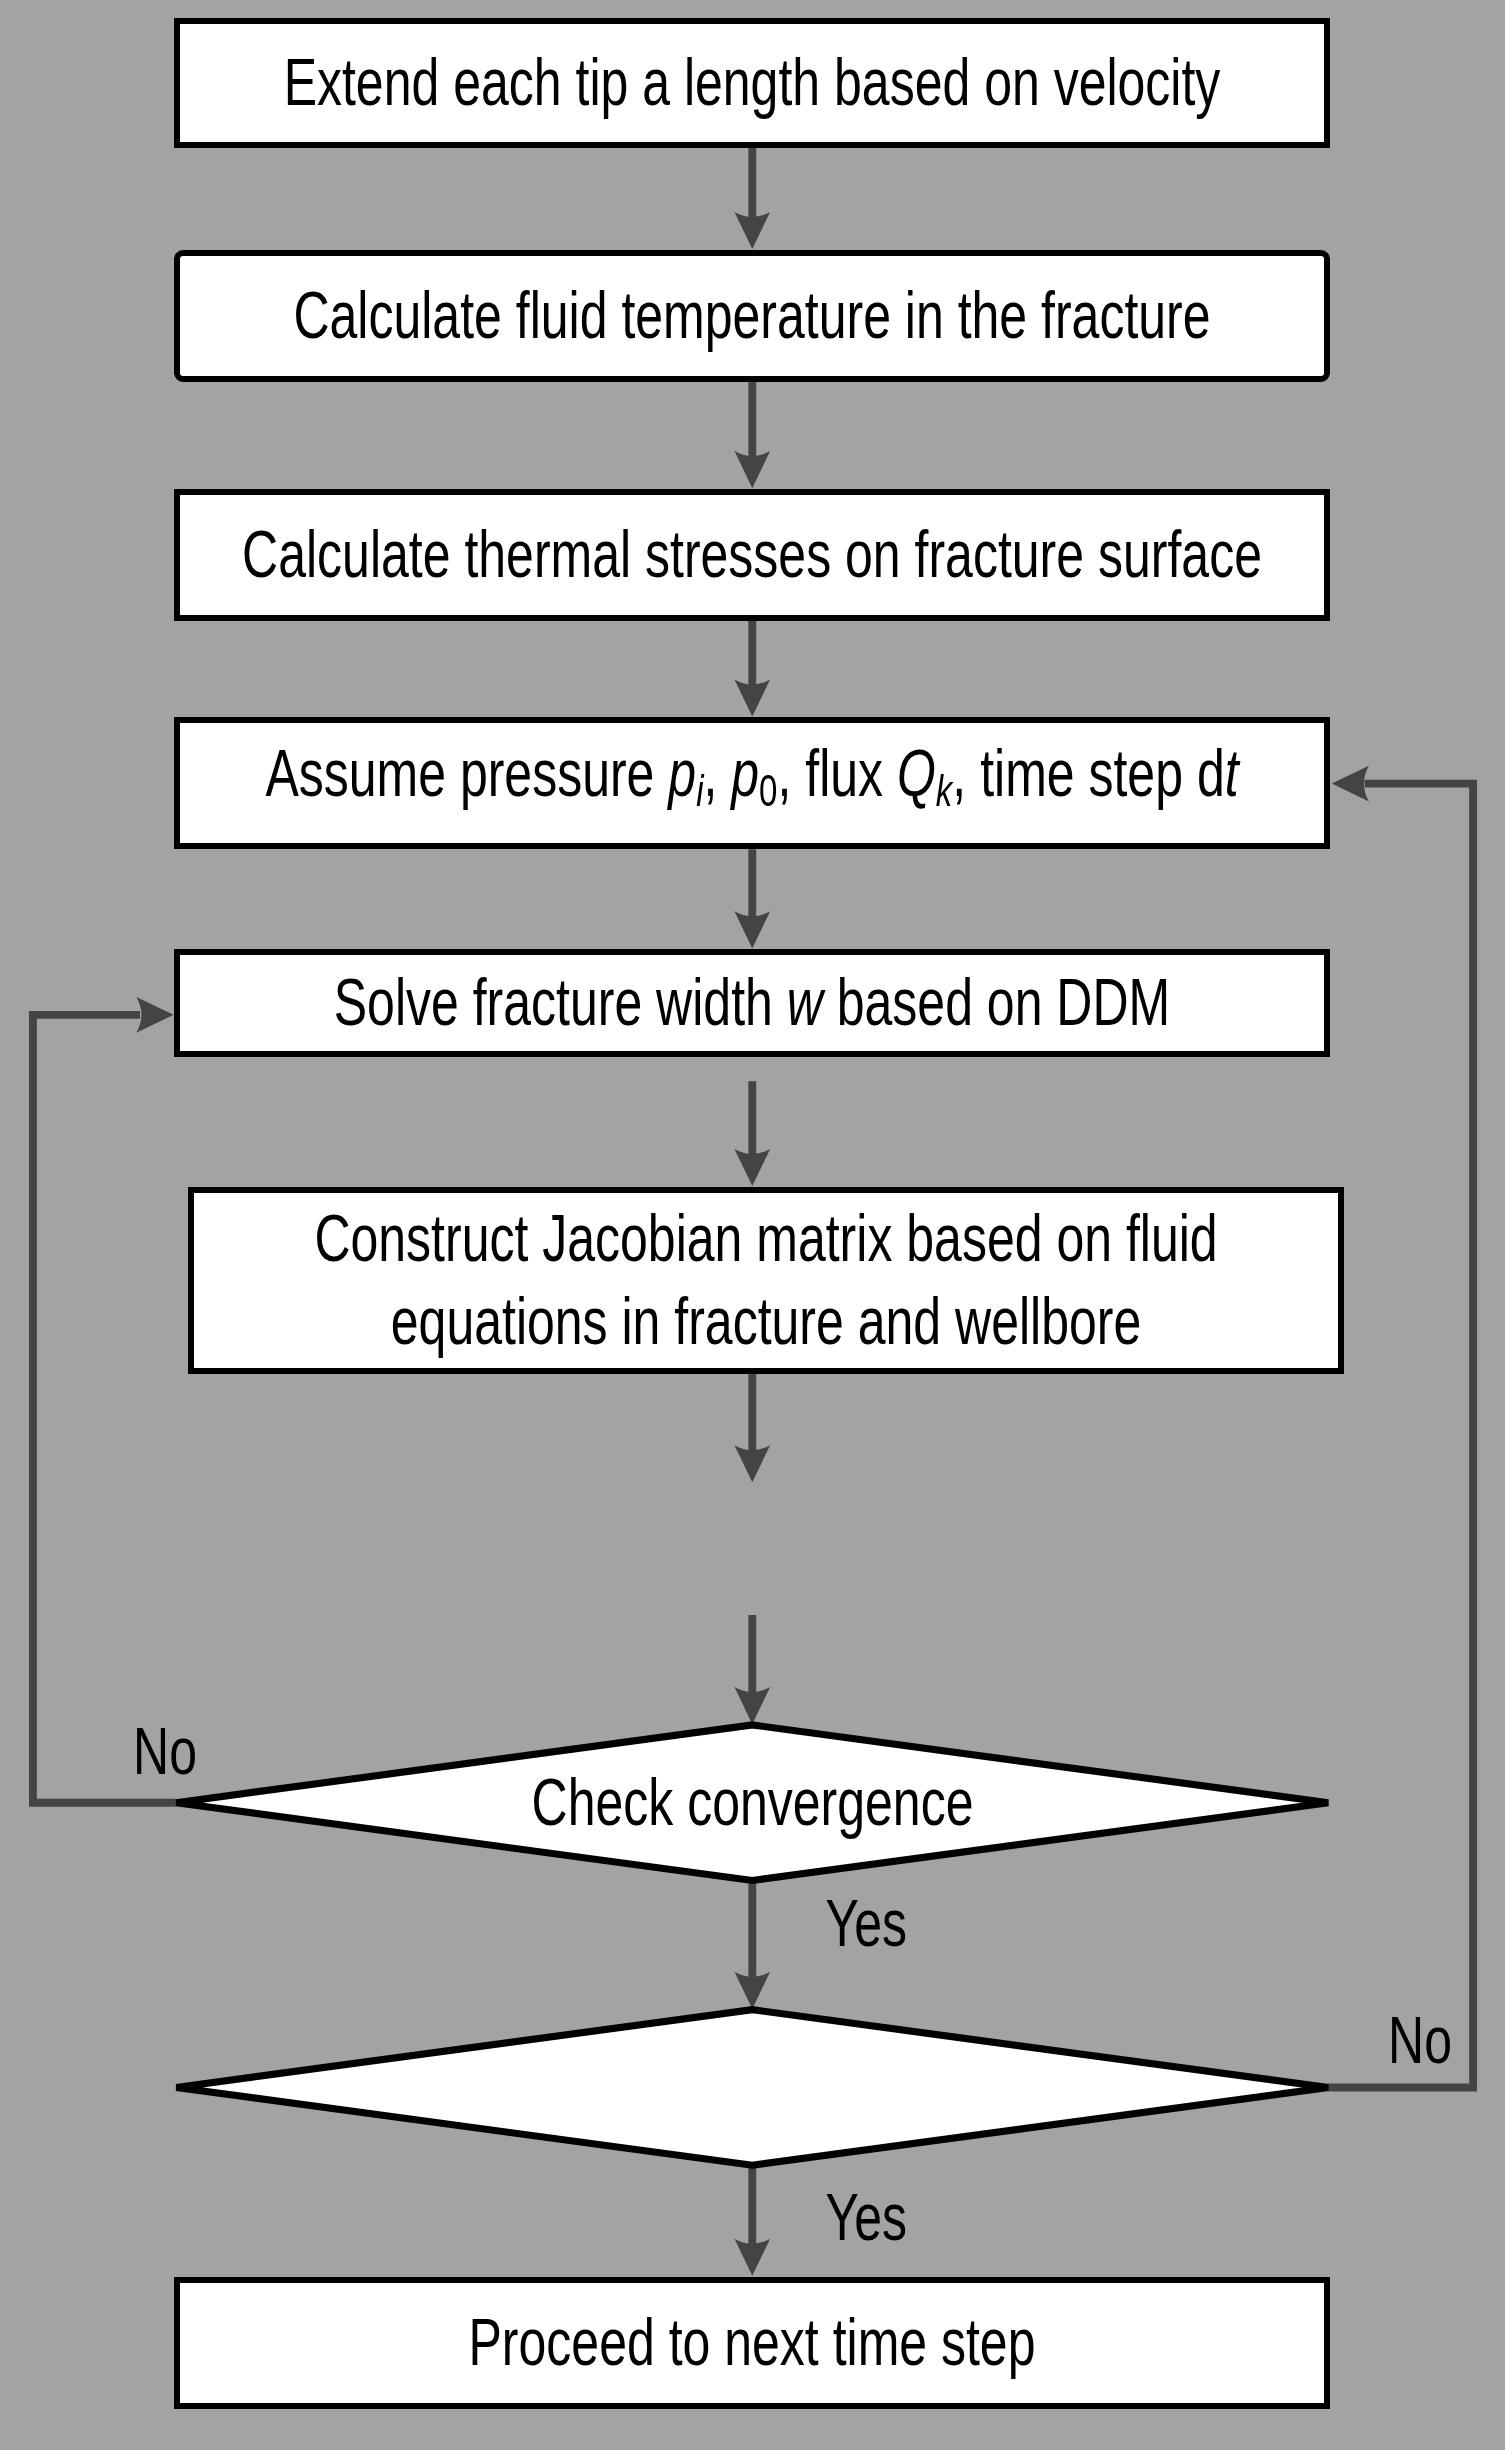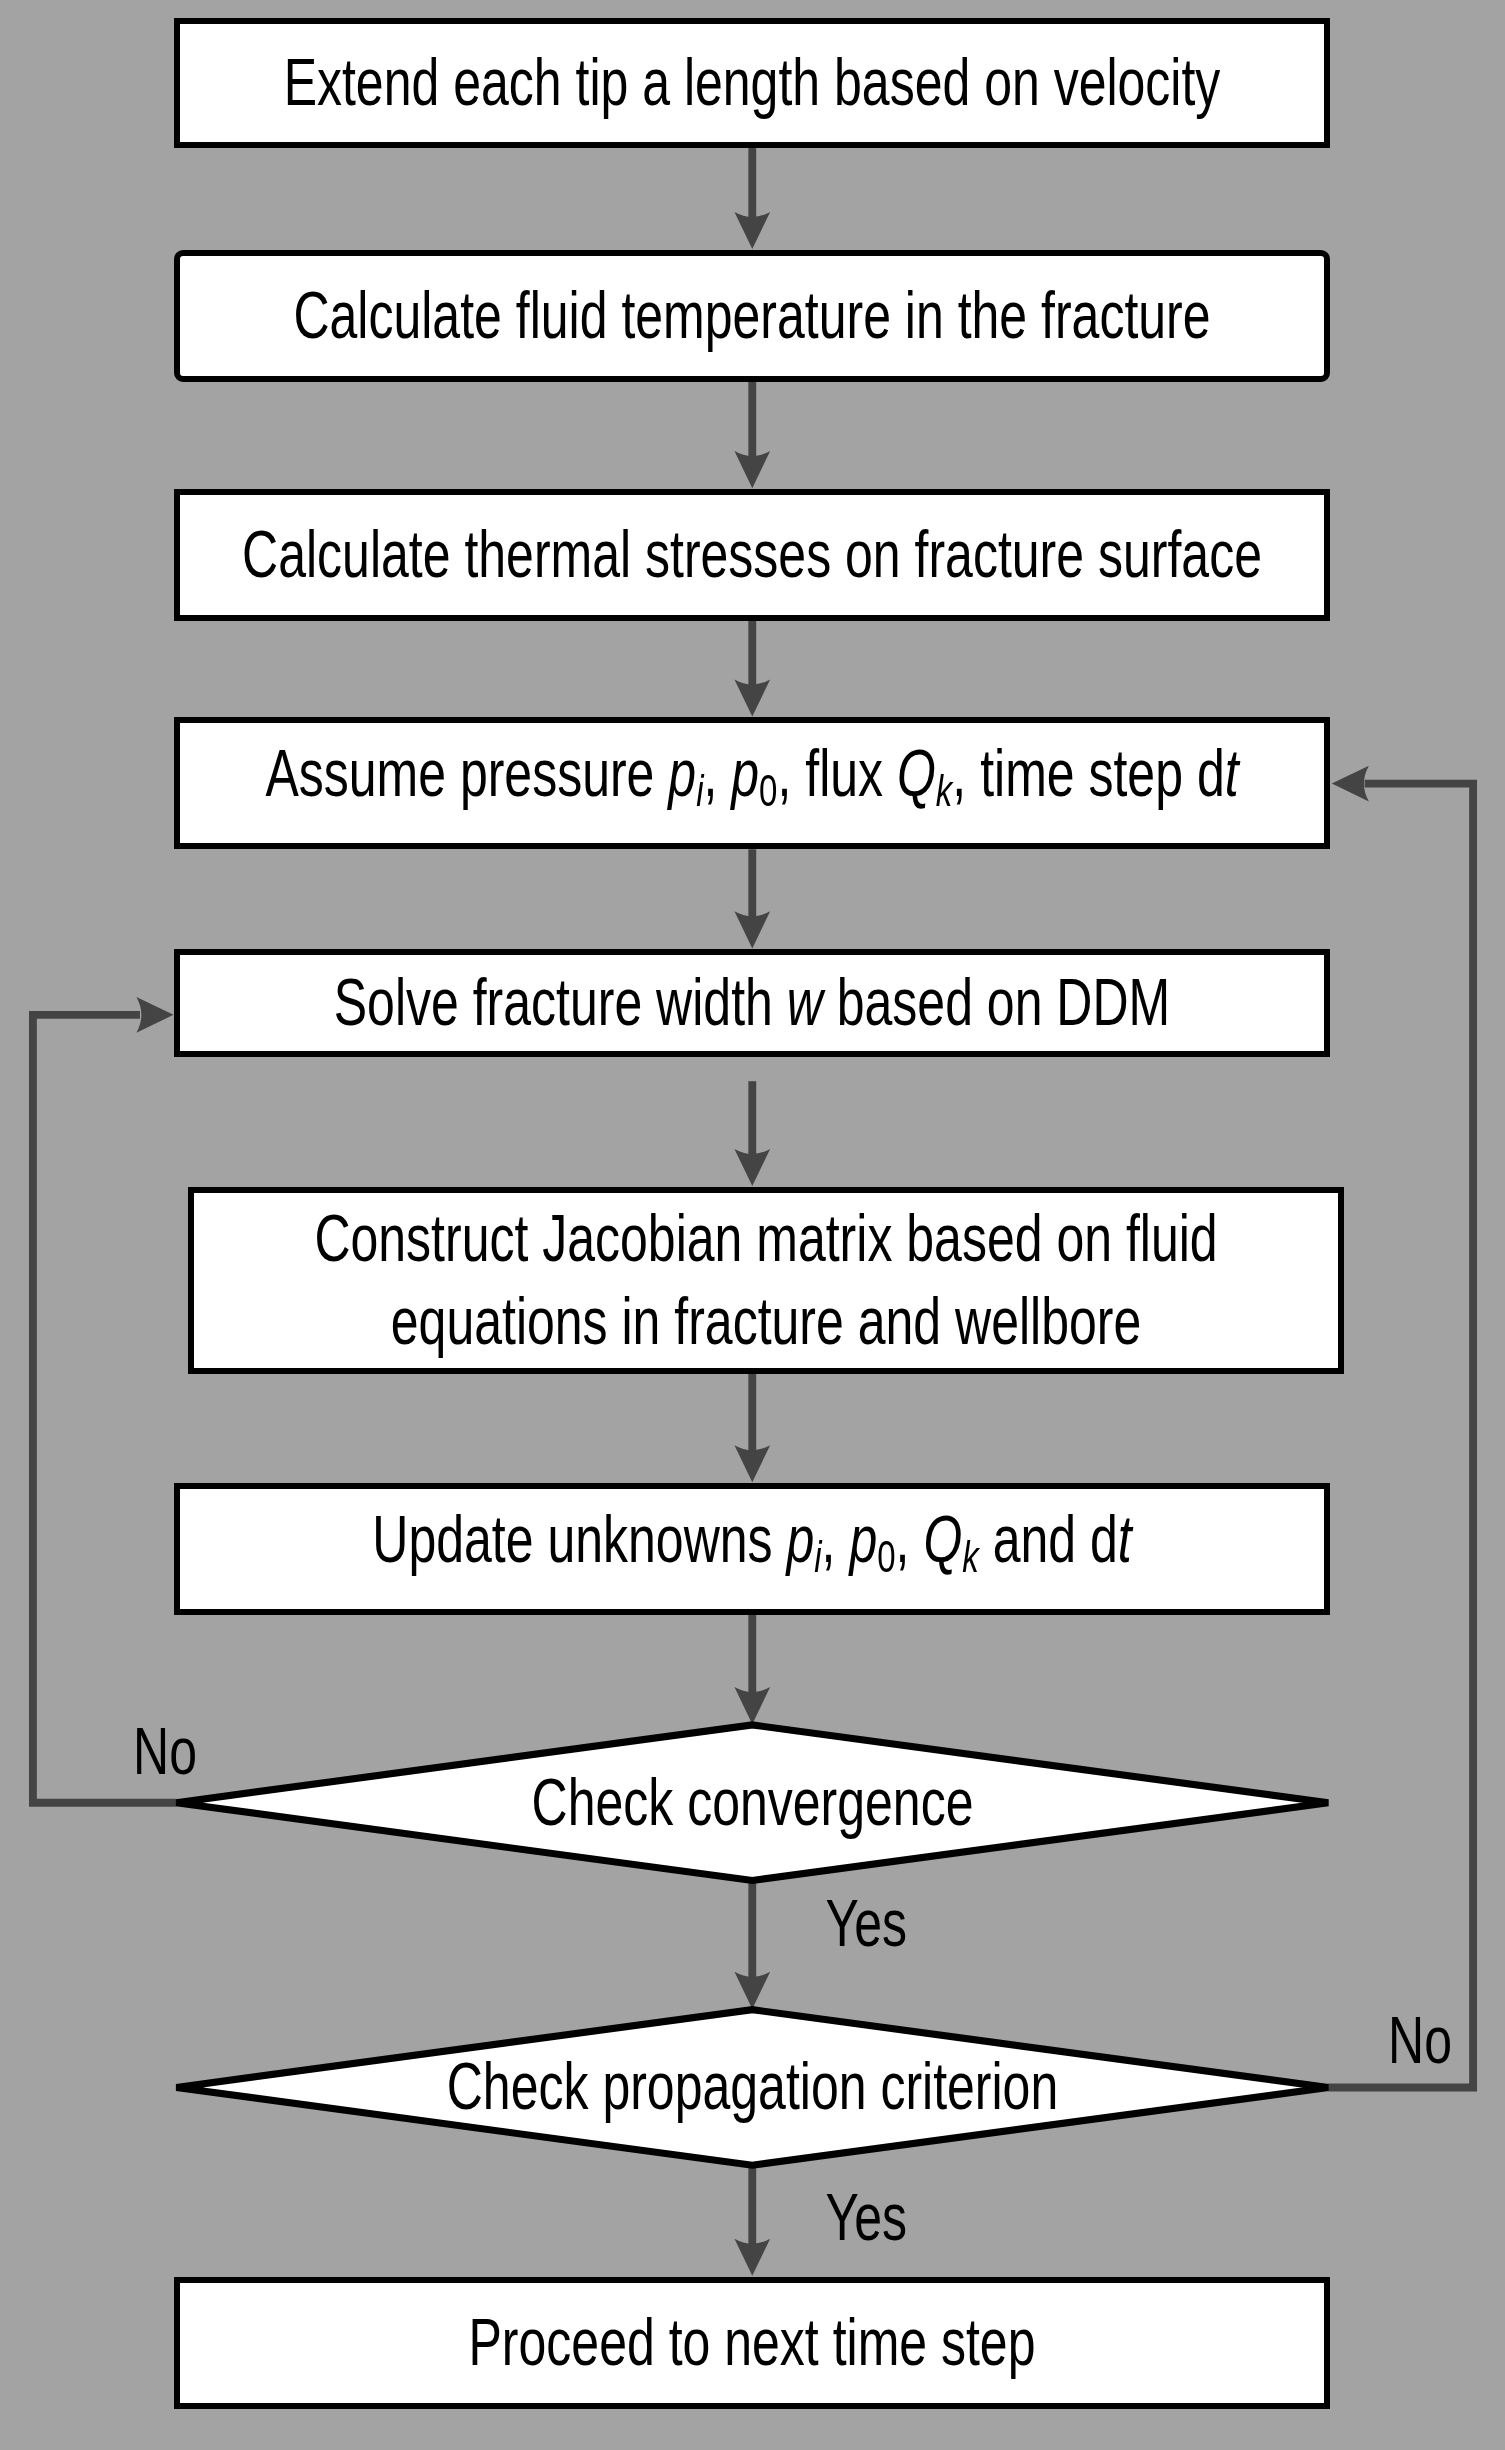--- a/index.html
+++ b/index.html
@@ -97,31 +97,25 @@
   </div>
 
   <div class="node" style="left:174px;top:949px;width:1156px;height:108px;">
     <span class="stretch"><span>Solve fracture width </span><span class="sg-i">w</span><span> based on DDM</span></span>
   </div>
 
   <div class="node" style="left:188px;top:1187px;width:1156px;height:187px;">
     <span class="stretch"><span>Construct Jacobian matrix based on fluid</span><br><span>equations in fracture and wellbore</span></span>
   </div>
 
-  <div class="node" style="left:174px;top:1483px;width:1156px;height:132px;">
-    <span class="stretch"><span>Update unknowns </span><span class="sg-i">p</span><span class="sg-subi">i</span><span>, </span><span class="sg-i">p</span><span class="sg-sub">0</span><span>, </span><span class="sg-i">Q</span><span class="sg-subi">k</span><span> and d</span><span class="sg-i">t</span></span>
-  </div>
 
   <div class="dtext" style="left:253px;top:1746px;width:999px;height:114px;">
     <span class="stretch"><span>Check convergence</span></span>
   </div>
 
-  <div class="dtext" style="left:253px;top:2030px;width:999px;height:114px;">
-    <span class="stretch"><span>Check propagation criterion</span></span>
-  </div>
 
   <div class="node" style="left:174px;top:2277px;width:1156px;height:132px;">
     <span class="stretch"><span>Proceed to next time step</span></span>
   </div>
 
   <div class="edge-label" style="left:54px;top:1709px;width:143px;height:86px;">
     <span class="stretch">No</span>
   </div>
 
   <div class="edge-label" style="left:764px;top:1881px;width:143px;height:86px;">

